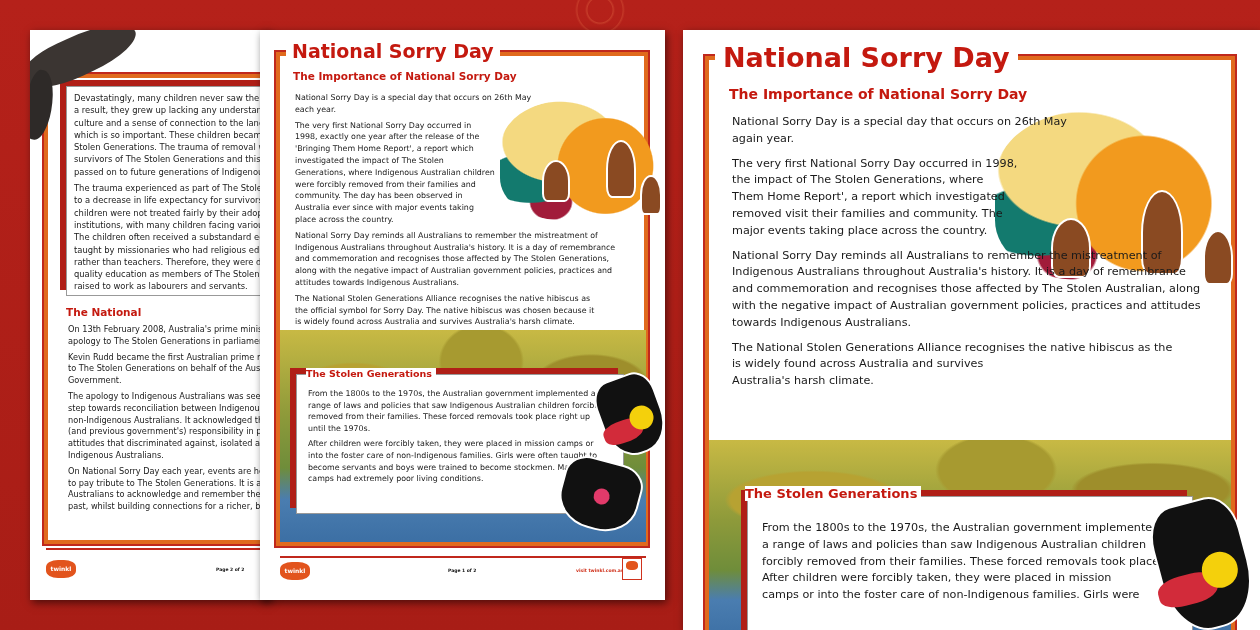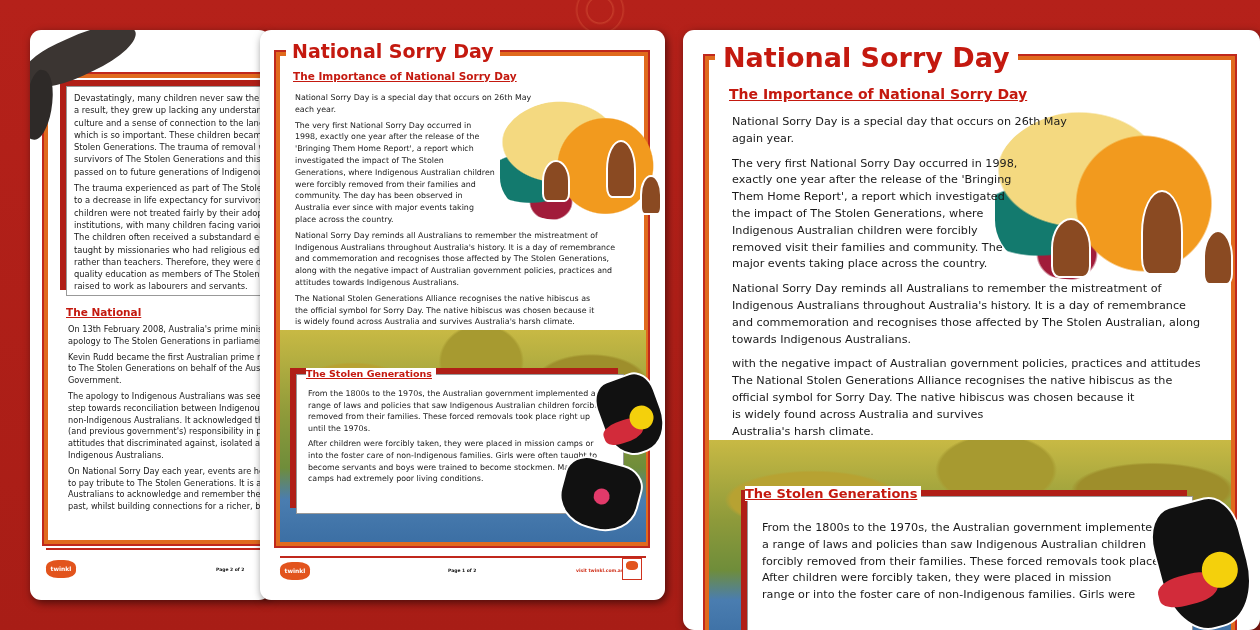--- a/index.html
+++ b/index.html
@@ -14,30 +14,29 @@
       radial-gradient(circle at 1230px 80px, transparent 18px, rgba(230,110,70,.35) 19px, transparent 21px, transparent 28px, rgba(230,110,70,.35) 29px, transparent 31px, transparent 38px, rgba(230,110,70,.3) 39px, transparent 41px),
       radial-gradient(circle at 1240px 400px, transparent 20px, rgba(230,110,70,.3) 21px, transparent 23px, transparent 34px, rgba(230,110,70,.3) 35px, transparent 37px),
       radial-gradient(circle at 600px 10px, transparent 12px, rgba(230,110,70,.35) 13px, transparent 15px, transparent 22px, rgba(230,110,70,.3) 23px, transparent 25px),
       radial-gradient(circle at 1000px 600px, transparent 22px, rgba(230,110,70,.25) 23px, transparent 25px),
       linear-gradient(#b5211a, #a81d16);
   }
   .page {
     position: absolute; background: #fff;
     box-shadow: 2px 3px 8px rgba(0,0,0,.55);
     overflow: hidden;
-    border-radius: 11px;
   }
   .frame {
     position: absolute; border: 4px solid #e06a1d;
     outline: 2px solid #c0281c;
   }
   .txt { position: absolute; color: #1a1a1a; font-family: "DejaVu Sans", sans-serif; }
   .txt p { margin-bottom: 4px; }
   .h-title { position: absolute; color: #c4190f; font-weight: bold; font-family: "DejaVu Sans", sans-serif; white-space: nowrap; }
-  .h-sub { position: absolute; color: #c4190f; font-weight: bold; white-space: nowrap; text-decoration: underline; }
+  .h-sub { position: absolute; color: #c4190f; font-weight: bold; white-space: nowrap; }
   .box {
     position: absolute; background: #fff; border: 1px solid #999;
     box-shadow: -6px -6px 0 #b01f17;
   }
   .landscape {
     position: absolute;
     background:
       radial-gradient(ellipse at 20% 30%, #b7a232 0 14%, transparent 15%),
       radial-gradient(ellipse at 55% 15%, #a79a30 0 14%, transparent 15%),
       radial-gradient(ellipse at 85% 25%, #9e8e2b 0 12%, transparent 13%),
@@ -152,46 +151,43 @@
 
   <div class="map" style="left:312px;top:80px;width:240px;height:170px;"></div>
   <div class="figure" style="left:368px;top:188px;width:40px;height:60px;"></div>
   <div class="figure" style="left:458px;top:160px;width:42px;height:85px;"></div>
   <div class="figure" style="left:520px;top:200px;width:30px;height:55px;"></div>
 
   <div class="txt" style="left:49px;top:84px;font-size:11.2px;line-height:16.8px;white-space:nowrap;">
     <div>National Sorry Day is a special day that occurs on 26th May</div>
     <div style="margin-bottom:8px;">again year.</div>
     <div>The very first National Sorry Day occurred in 1998,</div>
-    <div>exactly one year after the release of the 'Bringing</div>
+    <div>the impact of The Stolen Generations, where</div>
     <div>Them Home Report', a report which investigated</div>
-    <div>the impact of The Stolen Generations, where</div>
-    <div>Indigenous Australian children were forcibly</div>
     <div>removed visit their families and community. The</div>
     <div style="margin-bottom:8px;">major events taking place across the country.</div>
     <div>National Sorry Day reminds all Australians to remember the mistreatment of</div>
     <div>Indigenous Australians throughout Australia's history. It is a day of remembrance</div>
     <div>and commemoration and recognises those affected by The Stolen Australian, along</div>
+    <div>with the negative impact of Australian government policies, practices and attitudes</div>
     <div style="margin-bottom:8px;">towards Indigenous Australians.</div>
-    <div>with the negative impact of Australian government policies, practices and attitudes</div>
     <div>The National Stolen Generations Alliance recognises the native hibiscus as the</div>
-    <div>official symbol for Sorry Day. The native hibiscus was chosen because it</div>
     <div>is widely found across Australia and survives</div>
     <div>Australia's harsh climate.</div>
   </div>
 
   <div class="landscape" style="left:26px;top:410px;width:522px;height:200px;"></div>
   <div class="box" style="left:64px;top:466px;width:446px;height:160px;"></div>
   <div class="h-sub" style="left:62px;top:456px;font-size:13px;background:#fff;padding-right:4px;">The Stolen Generations</div>
 
   <div class="txt" style="left:79px;top:490px;font-size:11.2px;line-height:16.8px;white-space:nowrap;">
     <div>From the 1800s to the 1970s, the Australian government implemented</div>
     <div>a range of laws and policies than saw Indigenous Australian children</div>
     <div>forcibly removed from their families. These forced removals took place right</div>
     <div>After children were forcibly taken, they were placed in mission</div>
-    <div>range or into the foster care of non-Indigenous families. Girls were</div>
+    <div>camps or into the foster care of non-Indigenous families. Girls were</div>
   </div>
 
   <div class="hand" style="left:475px;top:470px;width:90px;height:130px;transform:rotate(-15deg);">
     <div class="red" style="left:-8px;top:68px;width:60px;height:30px;"></div>
     <div class="sun" style="left:40px;top:54px;width:36px;height:36px;"></div>
   </div>
 </div>
 
 </body></html>

